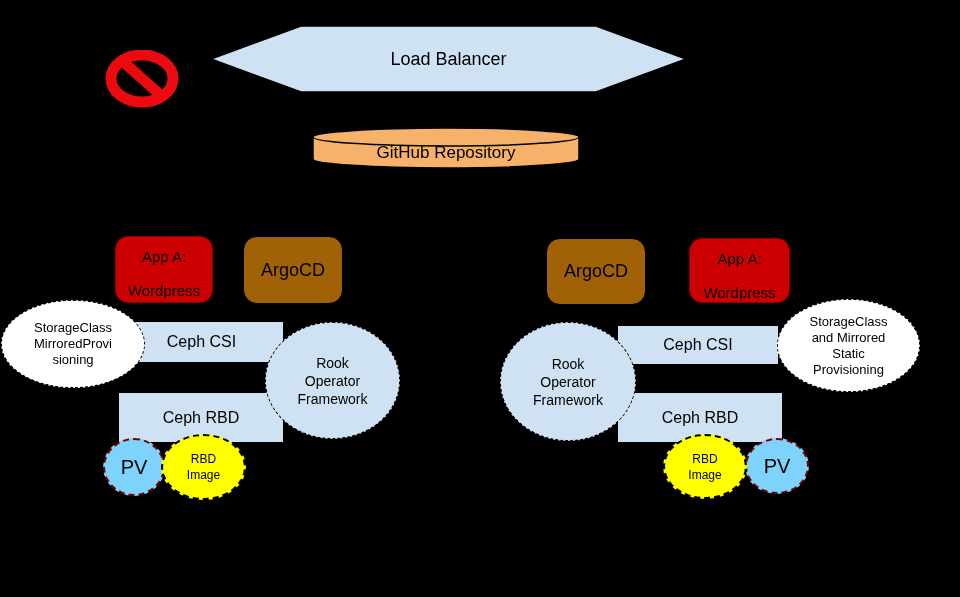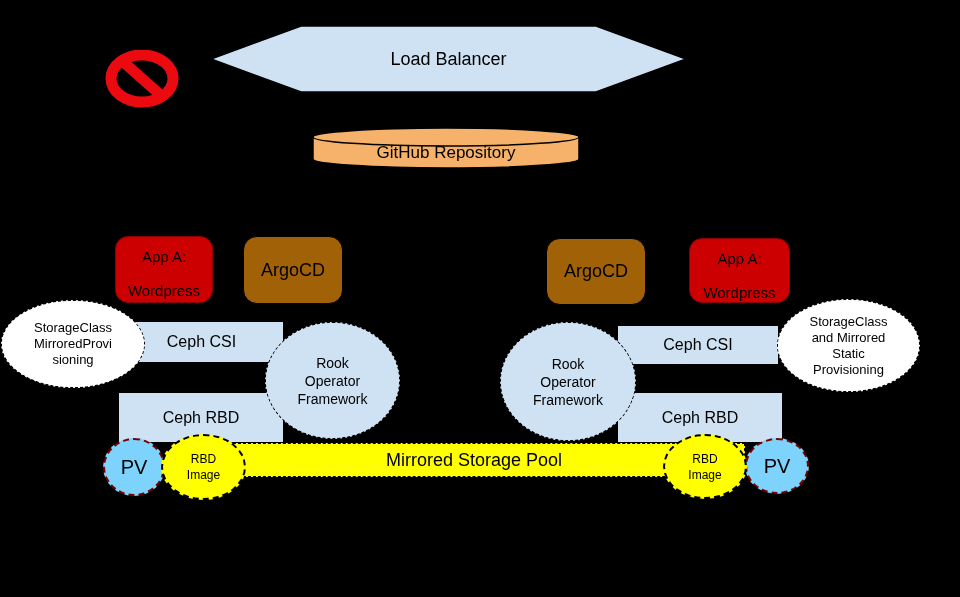--- a/index.html
+++ b/index.html
@@ -169,21 +169,20 @@
 
   <div class="abs rook-circle center-flex preline" id="rook-left">Rook
 Operator
 Framework</div>
 
   <div class="abs pv-circle center-flex" id="pv-left">PV</div>
 
   <div class="abs rbd-circle center-flex preline" id="rbd-left">RBD
 Image</div>
 
-  <div class="abs center-flex" id="storage-pool">Mirrored Storage Pool</div>
 
   <div class="abs argocd-box center-flex" id="argocd-right">ArgoCD</div>
 
   <div class="abs app-box preline" id="app-box-right">App A:
 
 Wordpress
 MySQL</div>
 
   <div class="abs storage-ellipse center-flex preline" id="storage-right">StorageClass
 and Mirrored

